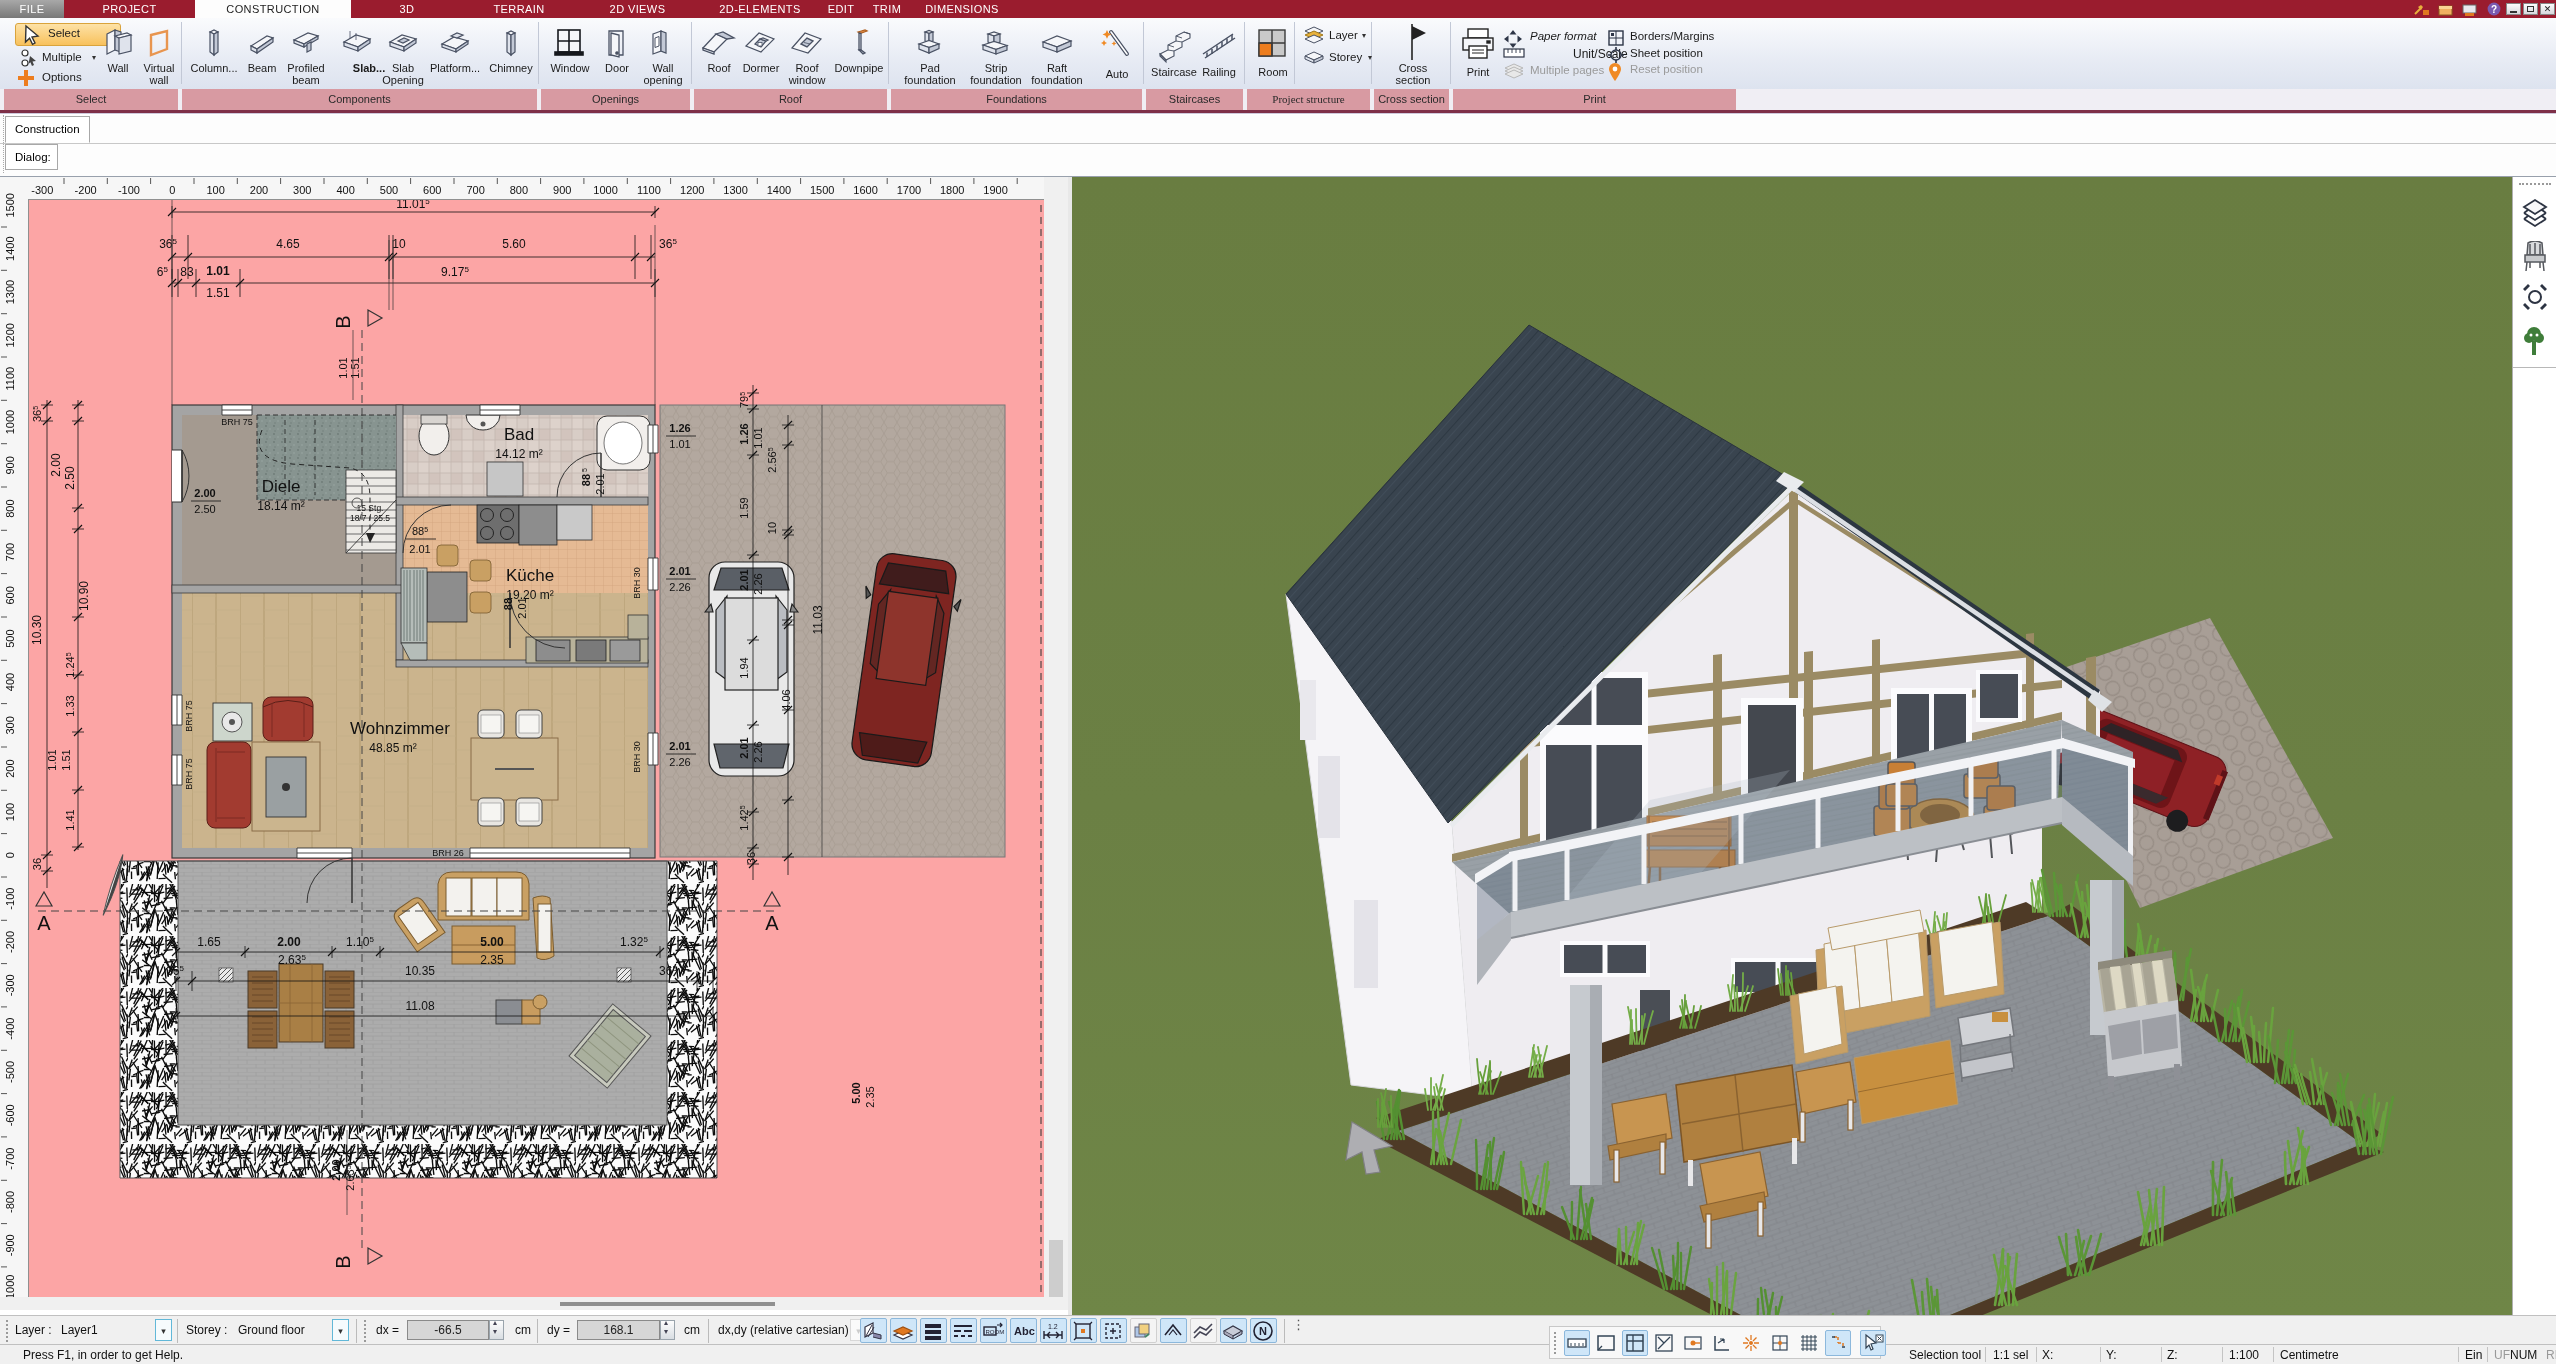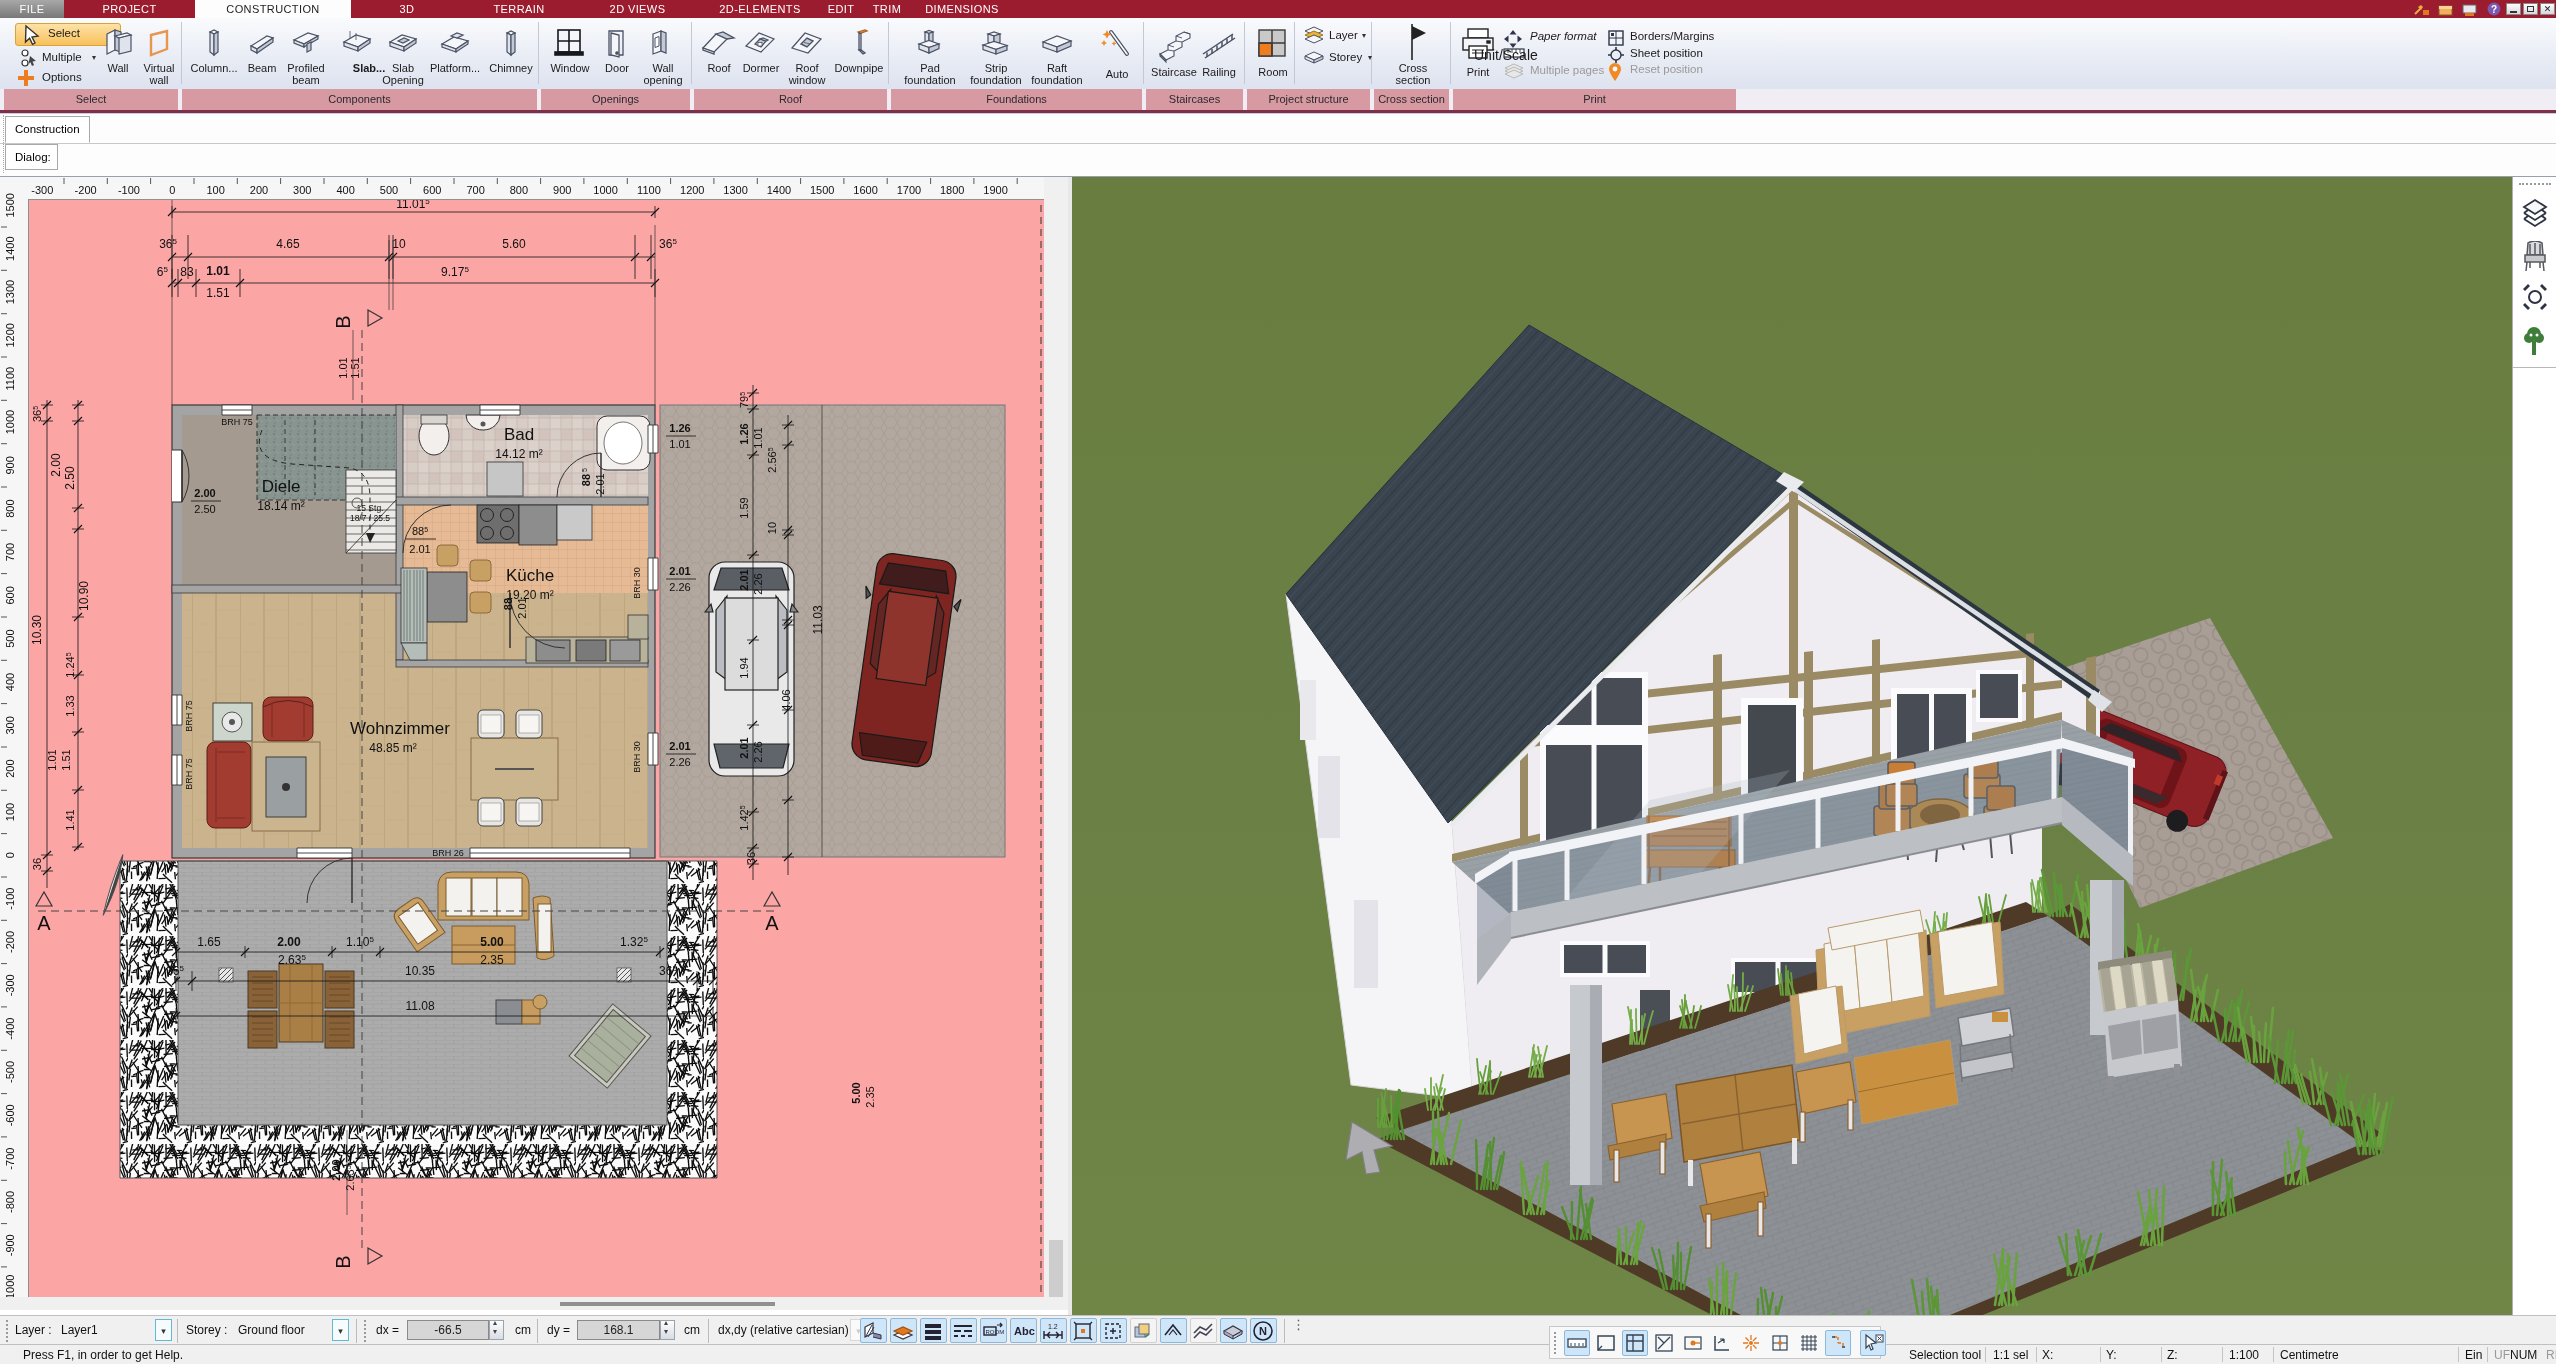--- a/index.html
+++ b/index.html
@@ -394,21 +394,21 @@
           <path d="M19 10 L14.5 13.5 L14.5 6.5 Z"></path>
         </g>
       </svg></div>
     <div class="abs" style="left:1530px;top:12px;font-size:11.5px;color:#1a1a1a;font-style:italic;">Paper format</div>
     <div class="abs" style="left:1503px;top:28px;width:22px;height:14px;"><svg width="22" height="14" viewBox="0 0 22 14" xmlns="http://www.w3.org/2000/svg">
         <g stroke="#2d3547" stroke-width="1.2" fill="#fff">
           <rect x="1" y="3" width="20" height="8"></rect>
           <path d="M5 3 L5 7 M9 3 L9 7 M13 3 L13 7 M17 3 L17 7" stroke-width="0.9"></path>
         </g>
       </svg></div>
-    <div class="abs" style="left:1474px;top:29px;font-size:14px;color:#1a1a1a;text-align:right;">Unit/Scale</div>
+    <div class="abs" style="left:1573px;top:29px;font-size:12px;color:#1a1a1a;text-align:right;">Unit/Scale</div>
     <div class="abs" style="left:1503px;top:45px;width:22px;height:16px;"><svg width="22" height="16" viewBox="0 0 22 16" xmlns="http://www.w3.org/2000/svg">
         <g stroke="#b8b8b8" stroke-width="1" fill="#e8e8e8">
           <path d="M2 5 L11 1 L20 5 L11 9 Z"></path>
           <path d="M2 8 L11 4 L20 8 L11 12 Z"></path>
           <path d="M2 11 L11 7 L20 11 L11 15 Z"></path>
         </g>
       </svg></div>
     <div class="abs" style="left:1530px;top:46px;font-size:11.5px;color:#9a9a9a;">Multiple pages</div>
     <div class="abs" style="left:1607px;top:11px;width:18px;height:18px;"><svg width="18" height="18" viewBox="0 0 18 18" xmlns="http://www.w3.org/2000/svg">
         <g stroke="#2d3547" stroke-width="1.4" fill="none">
@@ -431,21 +431,21 @@
       </svg></div>
     <div class="abs" style="left:1630px;top:45px;font-size:11.5px;color:#9a9a9a;">Reset position</div>
   </div>
 <div id="captions">
   <div class="cap" style="left:4px;width:174px;">Select</div>
   <div class="cap" style="left:182px;width:355px;">Components</div>
   <div class="cap" style="left:541px;width:149px;">Openings</div>
   <div class="cap" style="left:694px;width:193px;">Roof</div>
   <div class="cap" style="left:891px;width:251px;">Foundations</div>
   <div class="cap" style="left:1146px;width:97px;">Staircases</div>
-  <div class="cap" style="left:1247px;width:123px;">Project structure</div>
+  <div class="cap" style="left:1247px;width:123px;font-family:Liberation Serif, serif;">Project structure</div>
   <div class="cap" style="left:1374px;width:75px;">Cross section</div>
   <div class="cap" style="left:1453px;width:283px;">Print</div>
 </div>
 <div id="sepband"></div>
 <div id="tabrow">
   <div class="abs" style="left:3px;top:0px;height:58px;border-left:1px dotted #aaa;"></div>
   <div class="abs" style="left:5px;top:1px;width:85px;height:27px;background:#fff;border:1px solid #a8a8a8;border-bottom:1px solid #fff;font-size:11.5px;line-height:25px;padding-left:9px;">Construction</div>
   <div class="abs" style="left:0px;top:28px;width:2556px;height:1px;background:#c8c8c8;"></div>
   <div class="abs" style="left:5px;top:29px;width:53px;height:26px;background:#fff;border:1px solid #a8a8a8;font-size:11.5px;line-height:24px;padding-left:9px;">Dialog:</div>
 </div>

